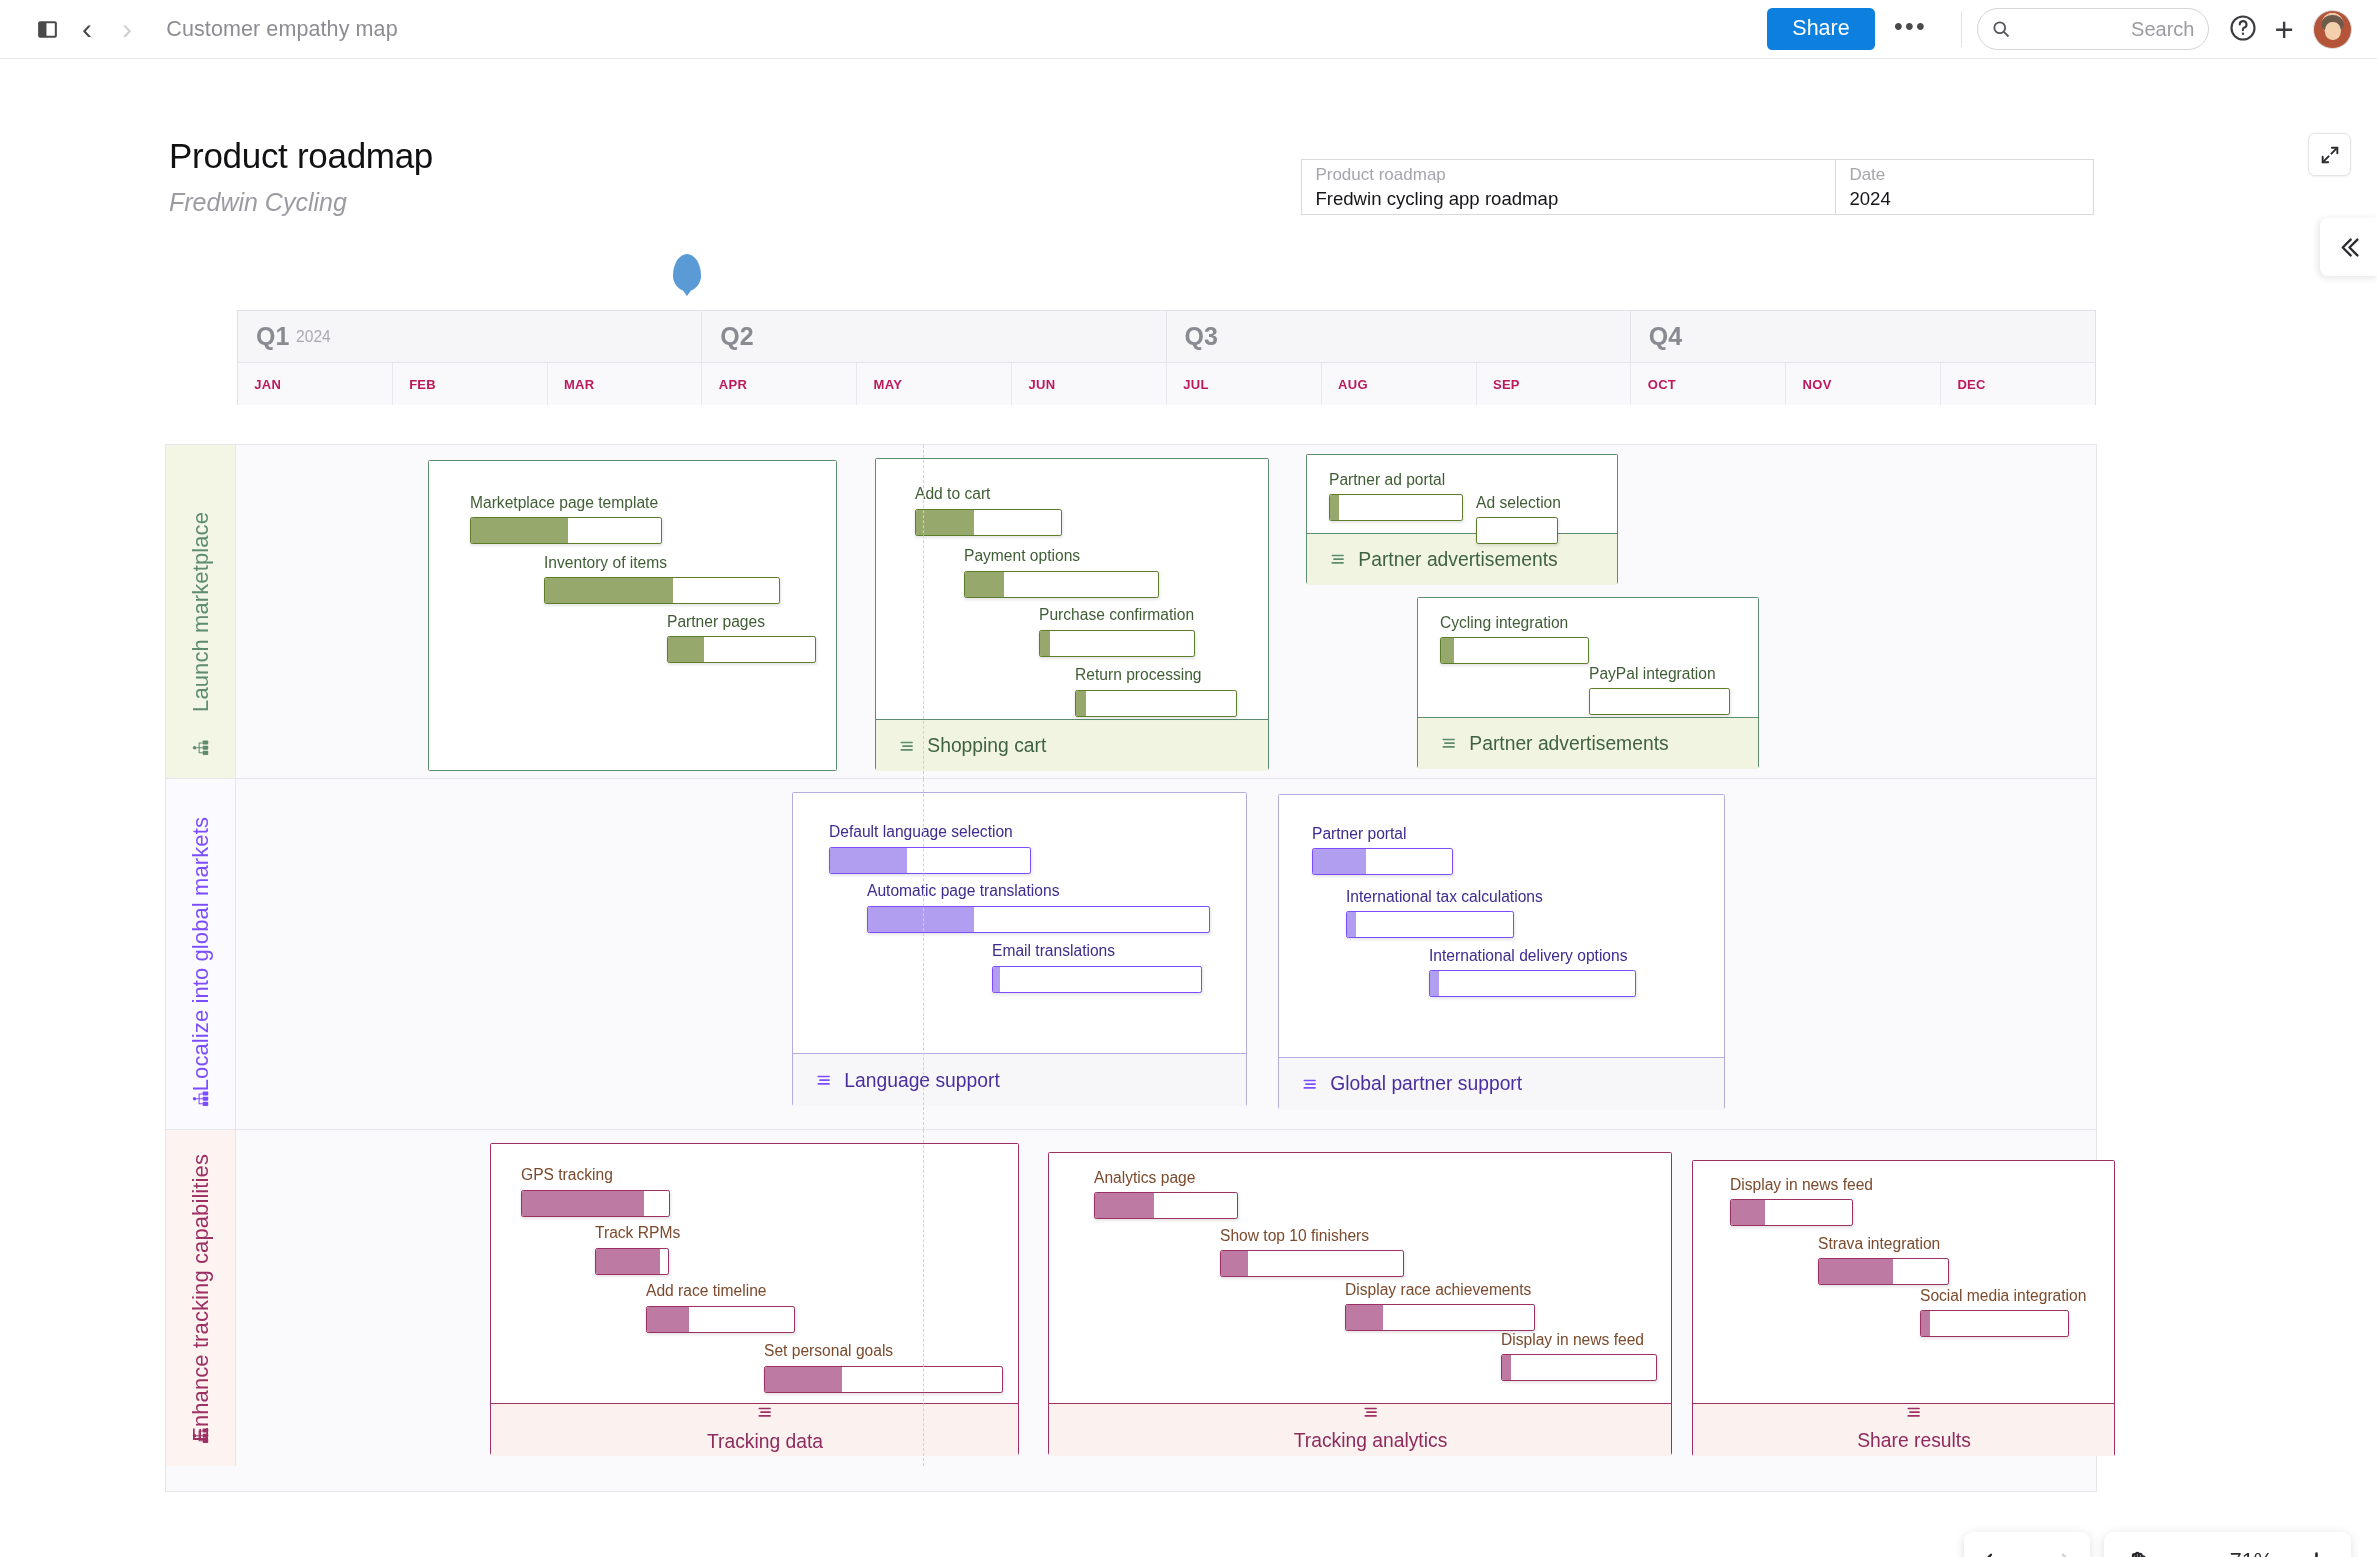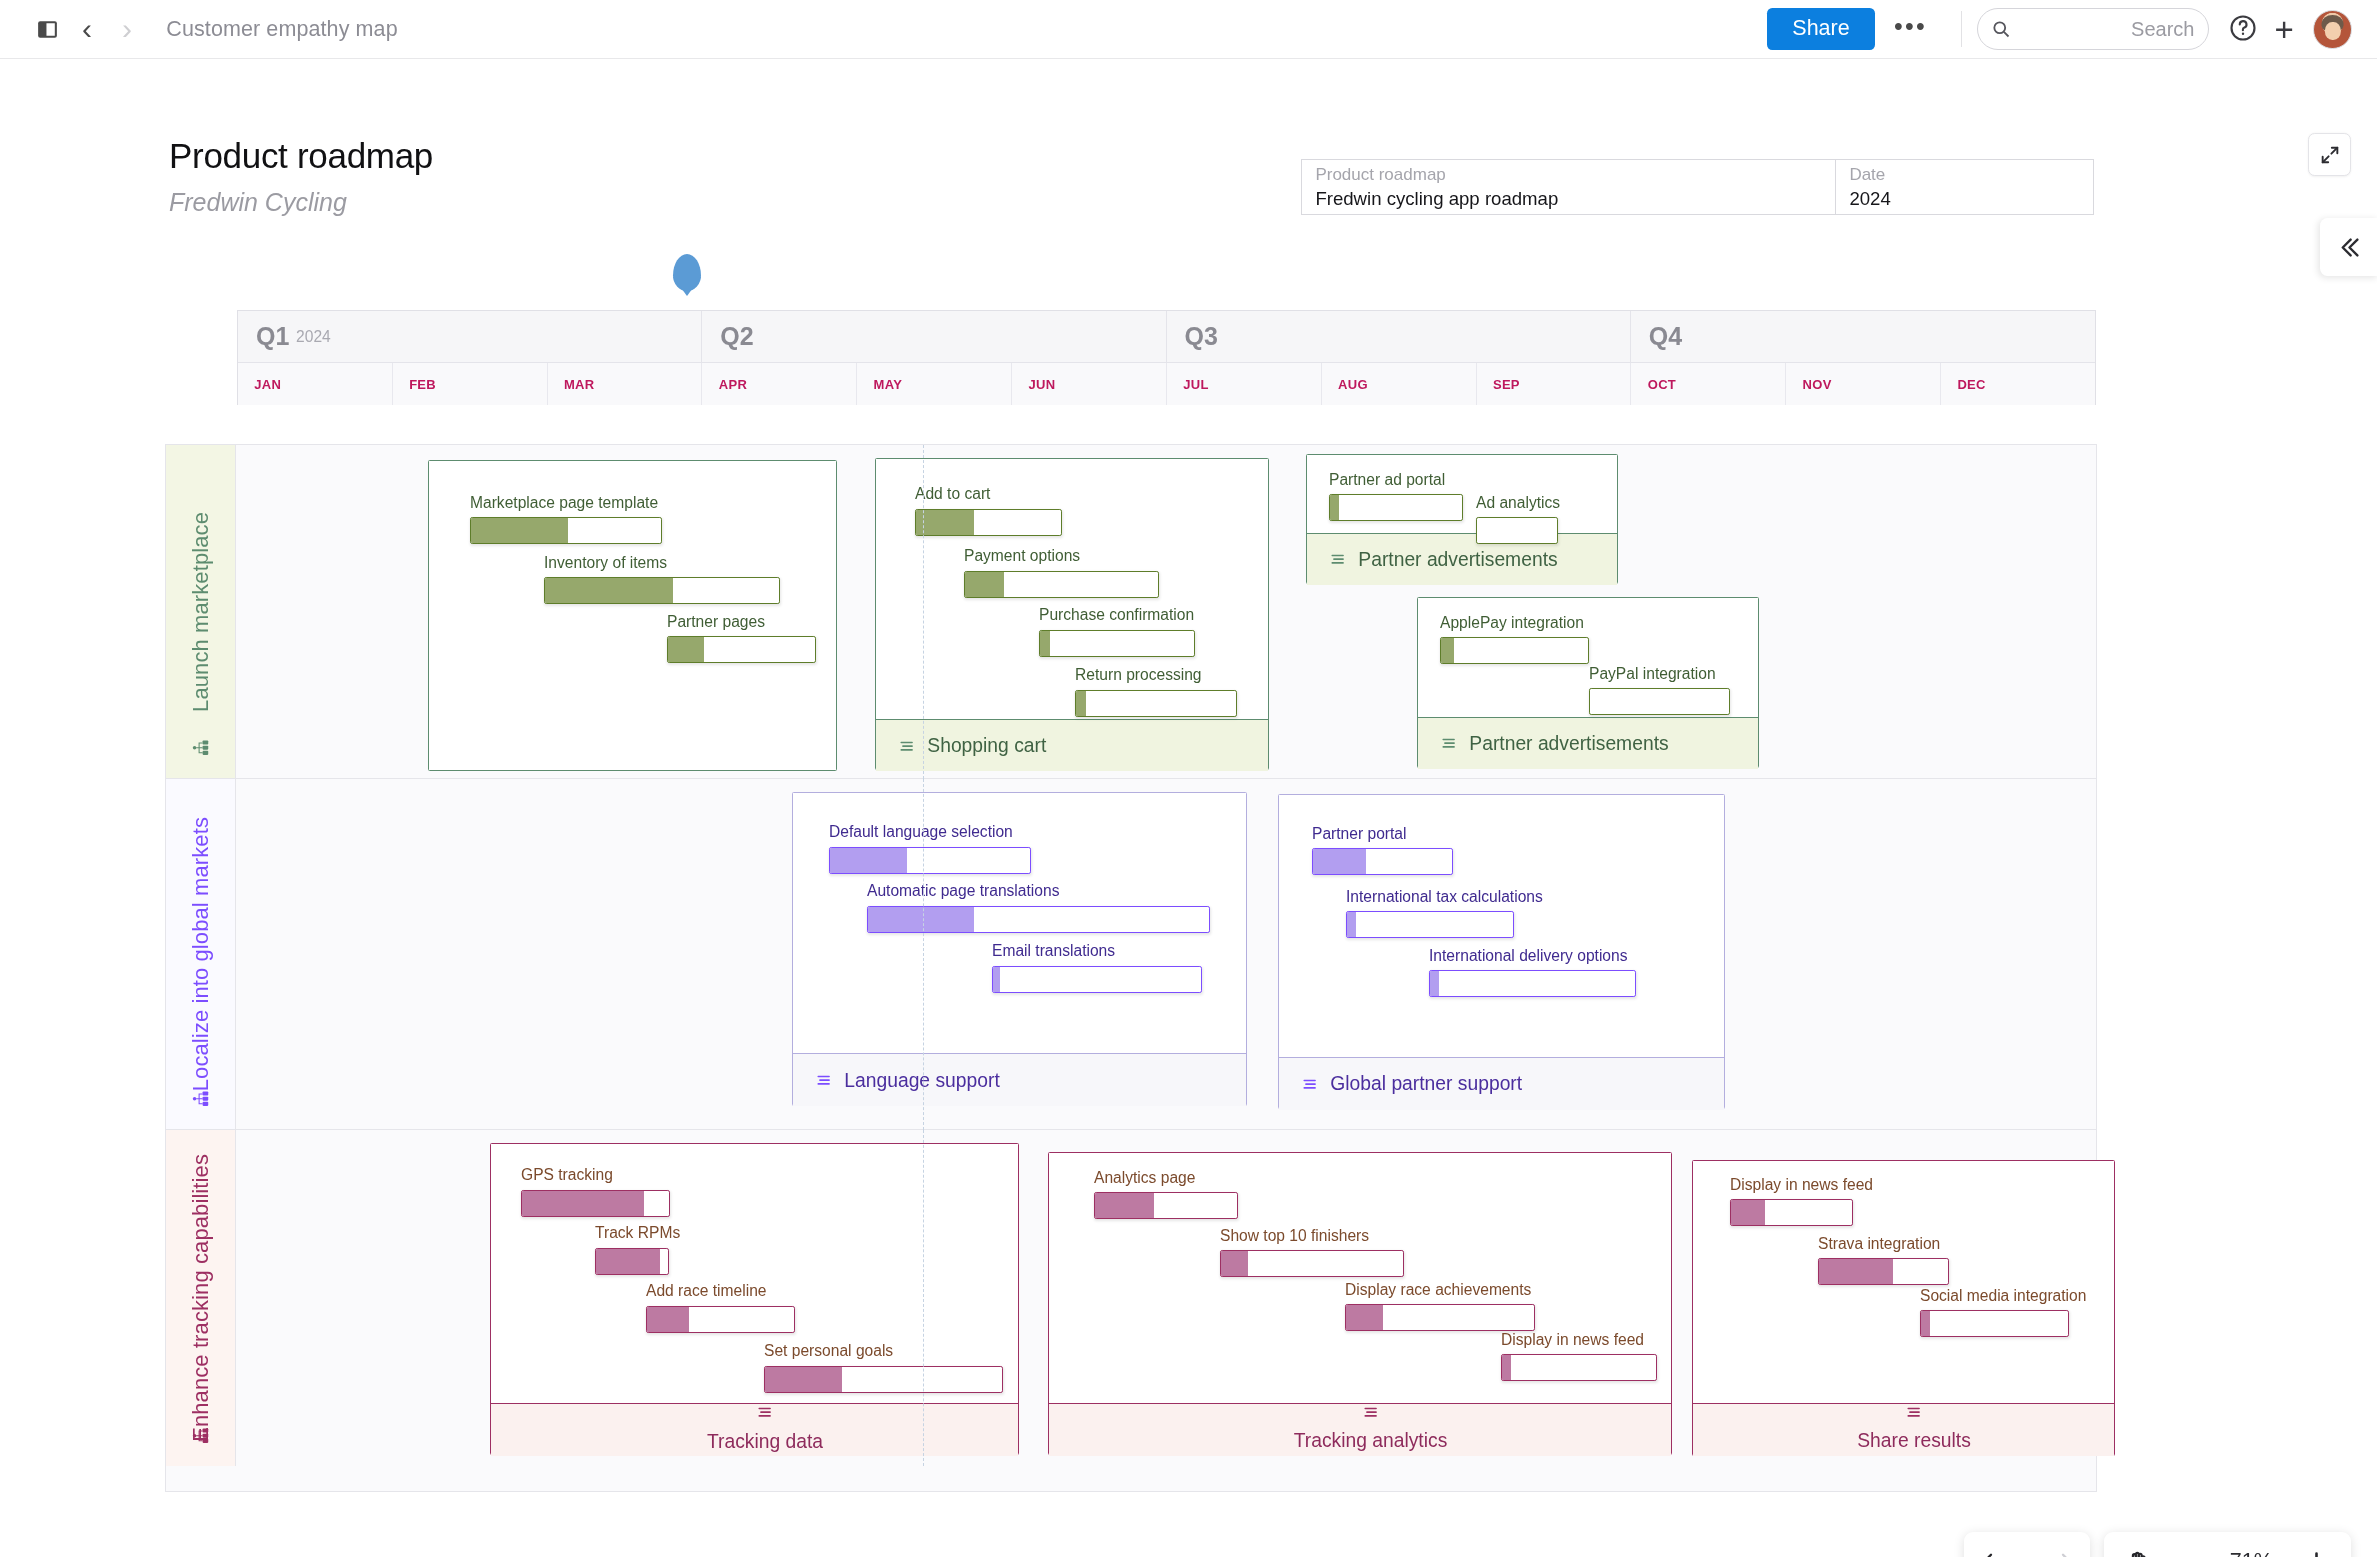--- a/index.html
+++ b/index.html
@@ -478,39 +478,39 @@
           </div>
           <div class="epic green" style="left: 1070px; top: 9px; width: 312px; height: 130px;">
             <div class="epic-body" style="height: 78px;">
               <div class="task" style="left: 22px; top: 16.3px; width: 134px;">
                 <div class="tlabel">Partner ad portal</div>
          <div class="tbar">
            <div class="tfill" style="width:9px"></div>
          </div>
               </div>
               <div class="task" style="left: 169px; top: 39px; width: 82px;">
-                <div class="tlabel">Ad analytics</div>
+                <div class="tlabel">Ad selection</div>
          <div class="tbar">
            <div class="tfill" style="width:0px"></div>
          </div>
               </div>
             </div>
             <div class="epic-footer" style="height: 52px;">
               <svg width="19.3" height="16.3" viewBox="0 0 24 24" fill="none" stroke="#5d8c6f" stroke-width="2.3" stroke-linecap="round">
   <line x1="4" y1="6.5" x2="20" y2="6.5"></line>
                 <line x1="6.5" y1="12" x2="20" y2="12"></line>
                 <line x1="4" y1="17.5" x2="20" y2="17.5"></line>
               </svg>
               <span class="flabel">Partner advertisements</span>
             </div>
           </div>
           <div class="epic green" style="left: 1181px; top: 152px; width: 342px; height: 171px;">
             <div class="epic-body" style="height: 119px;">
               <div class="task" style="left: 22px; top: 16.3px; width: 149px;">
-                <div class="tlabel">ApplePay integration</div>
+                <div class="tlabel">Cycling integration</div>
          <div class="tbar">
            <div class="tfill" style="width:12.6px"></div>
          </div>
               </div>
               <div class="task" style="left: 171px; top: 67px; width: 141px;">
                 <div class="tlabel">PayPal integration</div>
          <div class="tbar">
            <div class="tfill" style="width:0px"></div>
          </div>
               </div>

